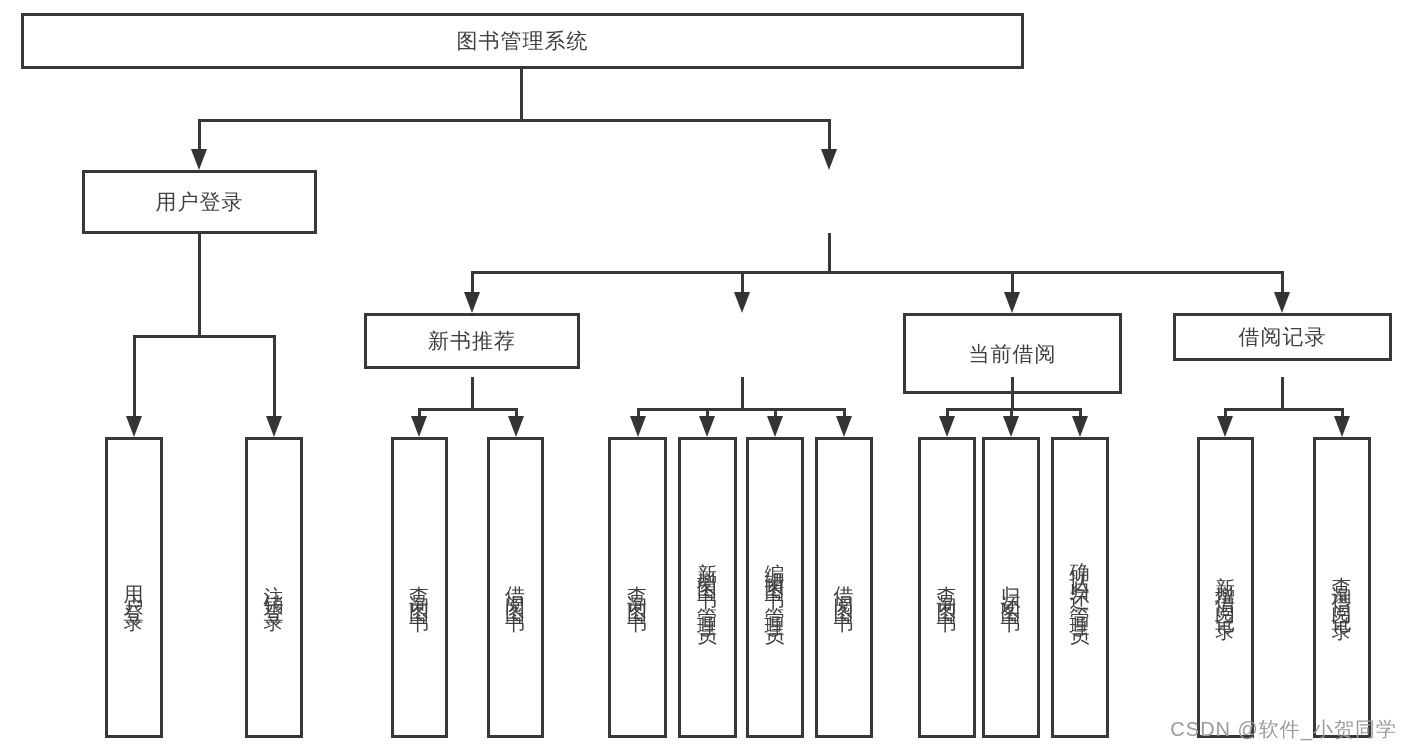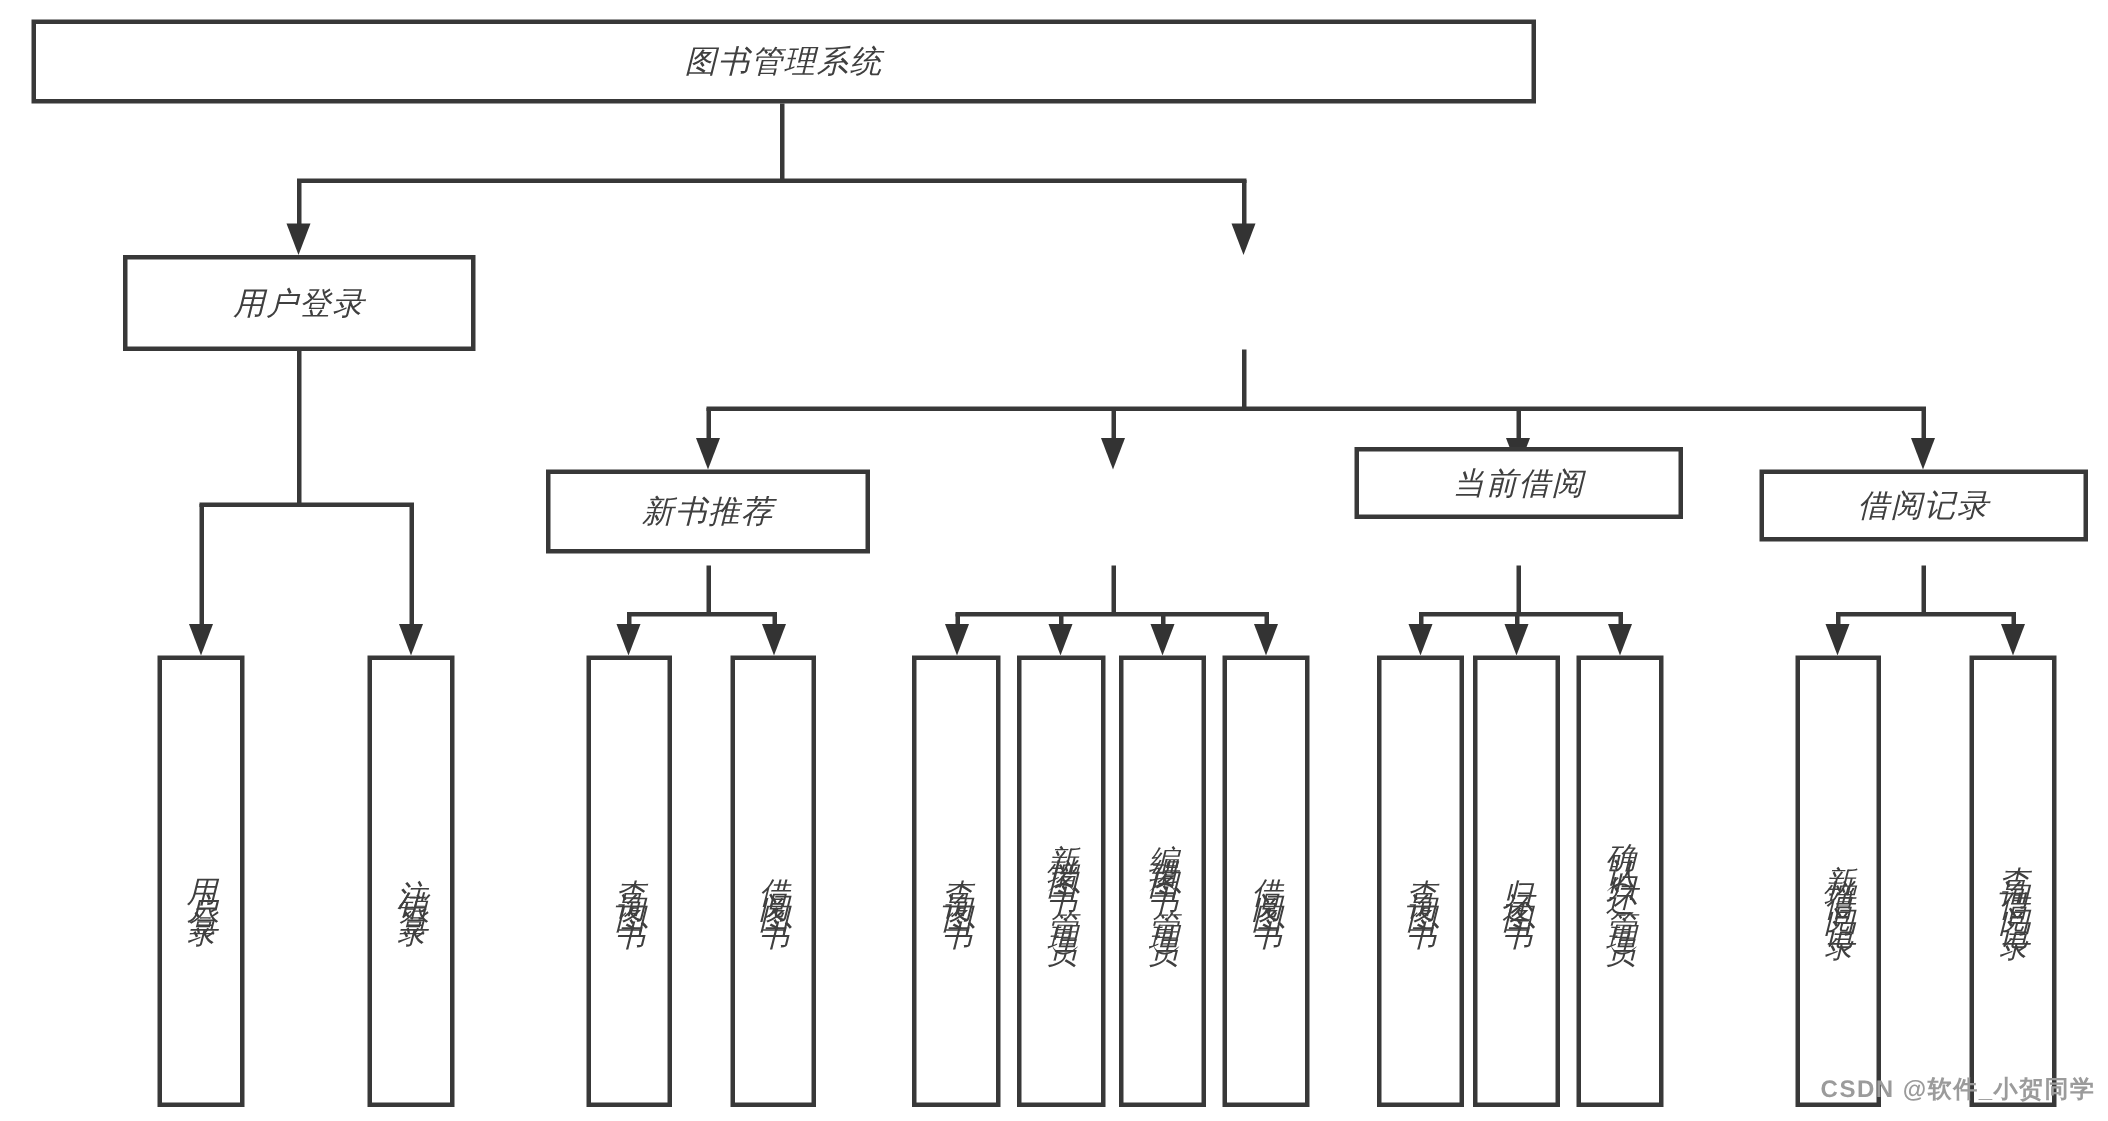--- a/index.html
+++ b/index.html
@@ -20,21 +20,20 @@
     position: absolute;
     box-sizing: border-box;
     border: 3px solid #383838;
     background: #ffffff;
     display: flex;
     align-items: center;
     justify-content: center;
     font-size: 21px;
     color: #3f3f3f;
     letter-spacing: 1px;
-    font-style: italic;
   }
   .leaf {
     font-size: 20px;
   }
   .vtext {
     writing-mode: vertical-lr;
     text-orientation: mixed;
     letter-spacing: 9px;
     line-height: 1;
     white-space: nowrap;
@@ -50,25 +49,24 @@
     width: 0;
     height: 0;
     border-left: 8px solid transparent;
     border-right: 8px solid transparent;
     border-top: 21px solid #333333;
   }
   .watermark {
     position: absolute;
     top: 716px;
     right: 8px;
-    font-size: 16px;
+    font-size: 20px;
     color: #9b9b9b;
     letter-spacing: 1px;
     z-index: 5;
-    font-weight: bold;
   }
 </style>
 </head>
 <body>
 
 <div class="canvas">
 
   <div class="box" style="left:21px;top:13px;width:1003px;height:56px">
     <span>图书管理系统</span>
   </div>
@@ -98,21 +96,21 @@
   <div class="vline" style="left:740.5px;top:272px;height:21px"></div>
   <div class="arrow" style="left:734px;top:292px"></div>
   <div class="vline" style="left:1010.5px;top:272px;height:21px"></div>
   <div class="arrow" style="left:1004px;top:292px"></div>
   <div class="vline" style="left:1280.5px;top:272px;height:21px"></div>
   <div class="arrow" style="left:1274px;top:292px"></div>
 
   <div class="box" style="left:364px;top:313px;width:216px;height:56px">
     <span>新书推荐</span>
   </div>
-  <div class="box" style="left:903px;top:298px;width:219px;height:48px">
+  <div class="box" style="left:903px;top:313px;width:219px;height:81px">
     <span>当前借阅</span>
   </div>
   <div class="box" style="left:1173px;top:313px;width:219px;height:48px">
     <span>借阅记录</span>
   </div>
 
   <div class="vline" style="left:470.5px;top:377px;height:32px"></div>
   <div class="hline" style="left:417.5px;top:407.5px;width:100px"></div>
   <div class="vline" style="left:417.5px;top:409px;height:8px"></div>
   <div class="arrow" style="left:411px;top:416px"></div>

